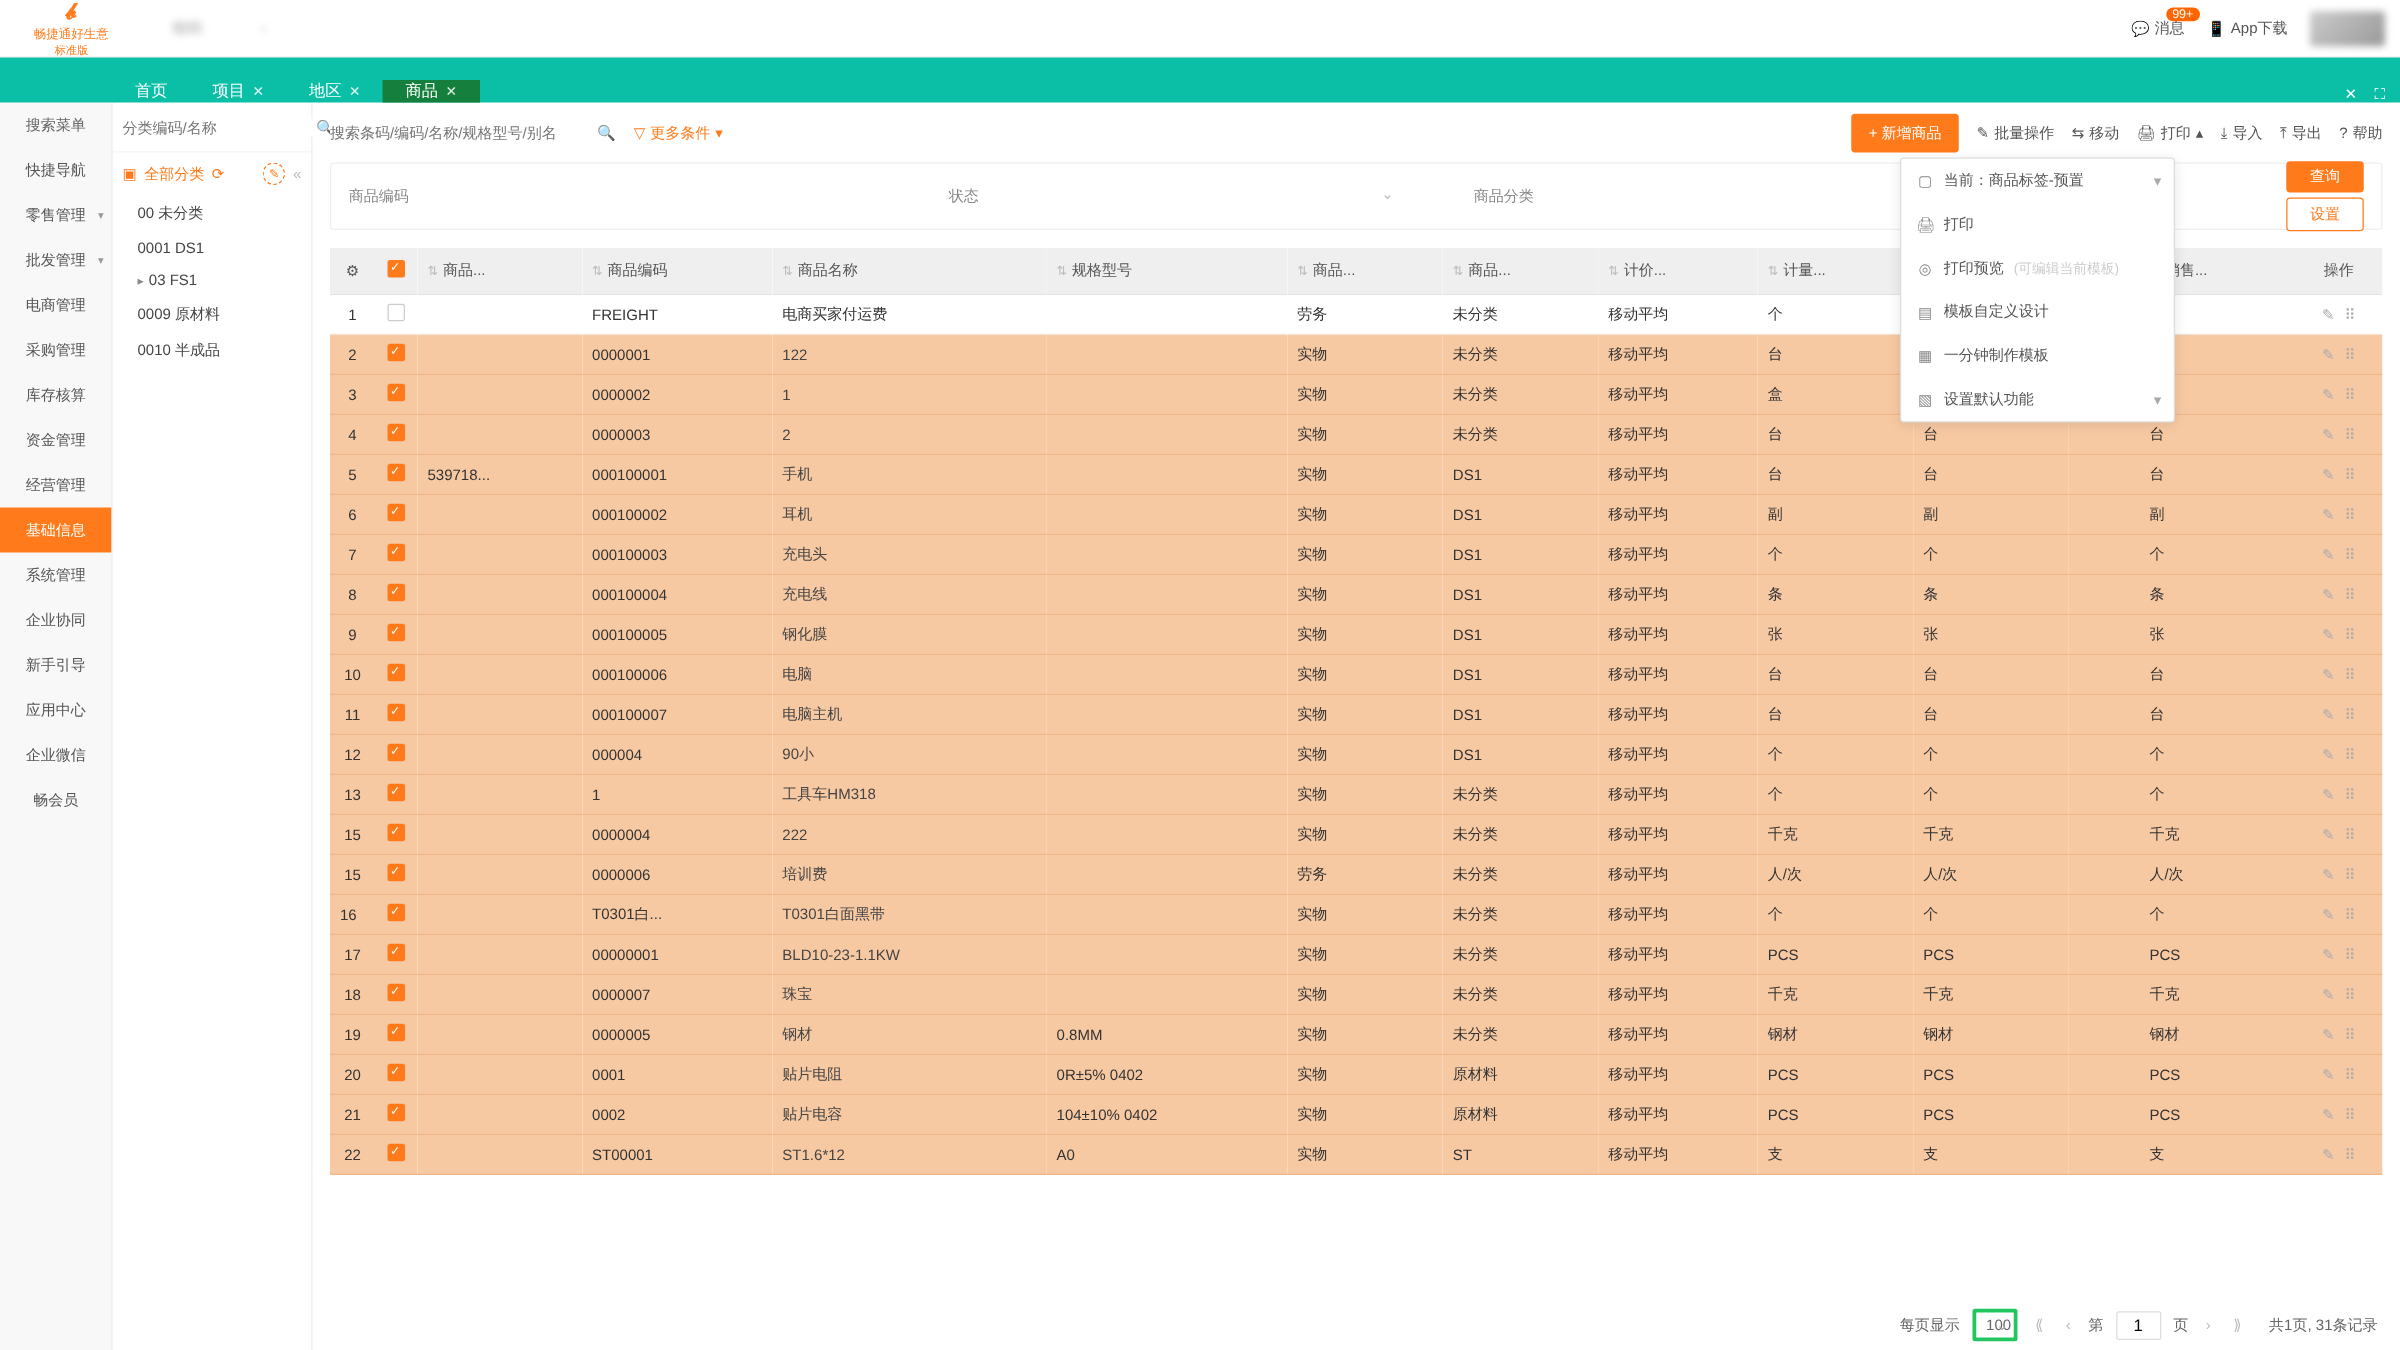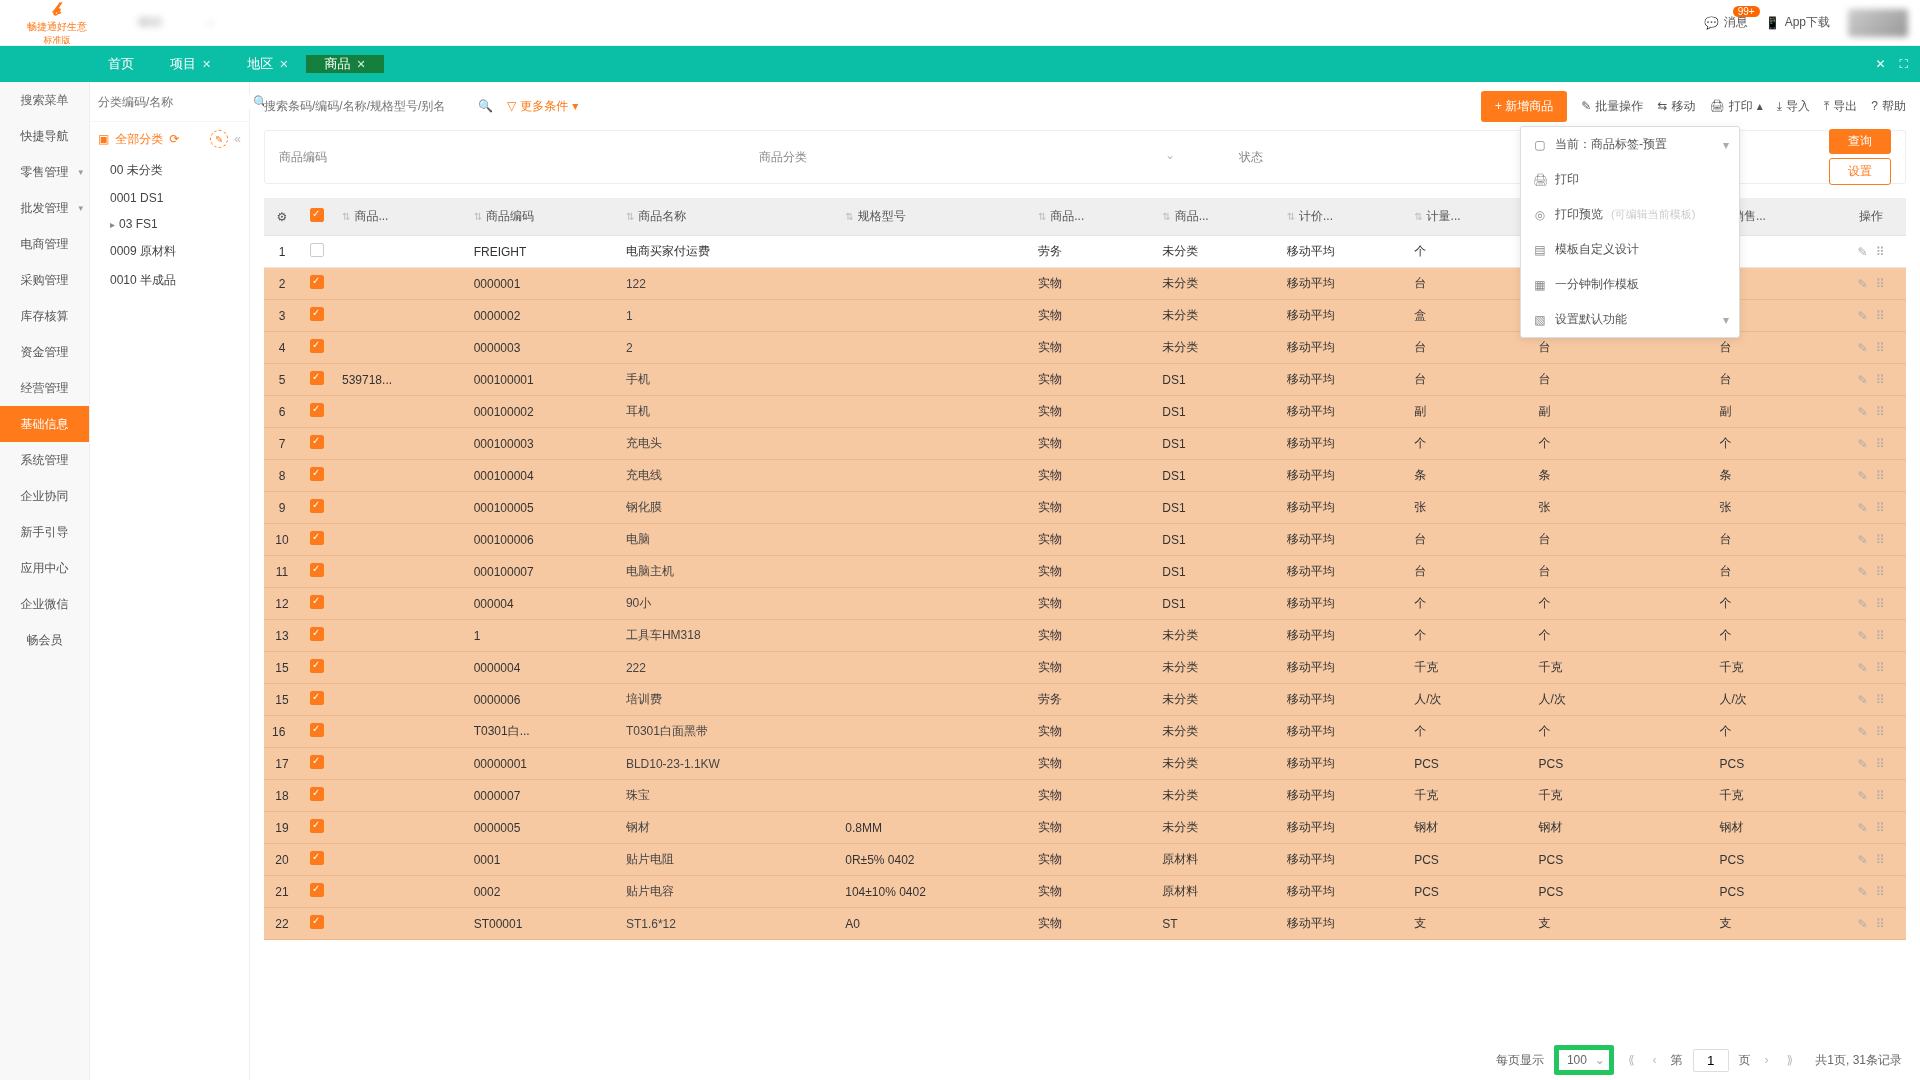--- a/index.html
+++ b/index.html
@@ -12,21 +12,21 @@
 .logo-box .logo-icon { font-size: 18px; font-weight: bold; }
 .org-sel { margin-left: 24px; padding: 4px 60px 4px 12px; color: #999; position: relative; filter: blur(3px); }
 .org-sel::after { content: "⌄"; position: absolute; right: 6px; color: #bbb; }
 .top-header .spacer { flex: 1; }
 .top-icon-group { display: flex; align-items: center; gap: 18px; color: #555; }
 .top-icon { display: flex; align-items: center; gap: 4px; cursor: pointer; position: relative; }
 .badge { background: #ff6600; color: #fff; border-radius: 8px; padding: 0 5px; font-size: 10px; position: absolute; top: -8px; right: -12px; margin-left: 20px; }
 .avatar-sm { width: 60px; height: 28px; background: linear-gradient(135deg,#ccc,#999); filter: blur(3px); border-radius: 3px; }
 
 
-.tab-bar { height: 36px; background: #0bbfa7; display: flex; align-items: center; color: #fff; position: relative; }
+.tab-bar { height: 36px; background: #0bbfa7; display: flex; align-items: flex-end; color: #fff; position: relative; }
 .tab-bar .menu-col { width: 90px; background: #fff; }
 .tab { display: flex; align-items: center; padding: 0 18px; font-size: 13px; cursor: pointer; gap: 6px; }
 .tab.active { background: #15803d; }
 .tab .close-x { font-size: 11px; opacity: .85; }
 .tab-bar .spacer { flex: 1; }
 .tab-ctrl { display: flex; align-items: center; gap: 14px; padding-right: 12px; }
 .tab-ctrl span { cursor: pointer; }
 
 
 .body { flex: 1; display: flex; overflow: hidden; }
@@ -86,21 +86,21 @@
 
 
 .print-dd { position: absolute; top: 44px; right: 180px; width: 220px; background: #fff; border: 1px solid #ddd; border-radius: 3px; box-shadow: 0 2px 10px rgba(0,0,0,.1); z-index: 50; }
 .print-dd .dd-item { display: flex; align-items: center; padding: 9px 12px; gap: 8px; color: #555; cursor: pointer; position: relative; }
 .print-dd .dd-item .tiny { color: #ccc; font-size: 11px; }
 .print-dd .dd-item.dd-sub::after { content: "▾"; position: absolute; right: 10px; color: #aaa; }
 .print-dd .dd-icon { width: 14px; text-align: center; color: #888; font-size: 12px; }
 
 
 .pager { height: 40px; display: flex; align-items: center; justify-content: flex-end; gap: 10px; padding: 0 18px; color: #666; }
-.pager .sel { border: 5px solid #22c55e; padding: 3px 22px 3px 8px; position: relative; border-radius: 2px; }
+.pager .sel { border: 3px solid #22c55e; padding: 3px 2px 3px 8px; position: relative; border-radius: 2px; }
 .pager .sel::after { content: "⌄"; position: absolute; right: 4px; color: #aaa; }
 .pager .pg-btn { color: #bbb; cursor: pointer; padding: 0 4px; }
 .pager input { width: 36px; text-align: center; border: 1px solid #ddd; padding: 3px; border-radius: 2px; }
 </style>
 </head>
 <body>
 
 <div class="app">
 
   <div class="top-header">
@@ -260,26 +260,26 @@
             <span class="dd-icon">▧</span>
             <span>设置默认功能</span>
           </div>
       </div>
 
       <div class="filter-strip">
         <div class="filter-field" style="max-width:420px">
           <label>商品编码</label>
           <div class="field-box"></div>
         </div>
+        <div class="filter-field" style="max-width:360px">
+          <label>状态</label>
+          <div class="field-box dd"></div>
+        </div>
         <div class="filter-field" style="max-width:420px">
           <label>商品分类</label>
-          <div class="field-box dd"></div>
-        </div>
-        <div class="filter-field" style="max-width:360px">
-          <label>状态</label>
           <div class="field-box dd"></div>
         </div>
         <div class="filter-actions">
           <button class="btn-solid">查询</button>
           <button class="btn-outline">设置</button>
         </div>
       </div>
 
       <div class="table-wrap">
         <table>

